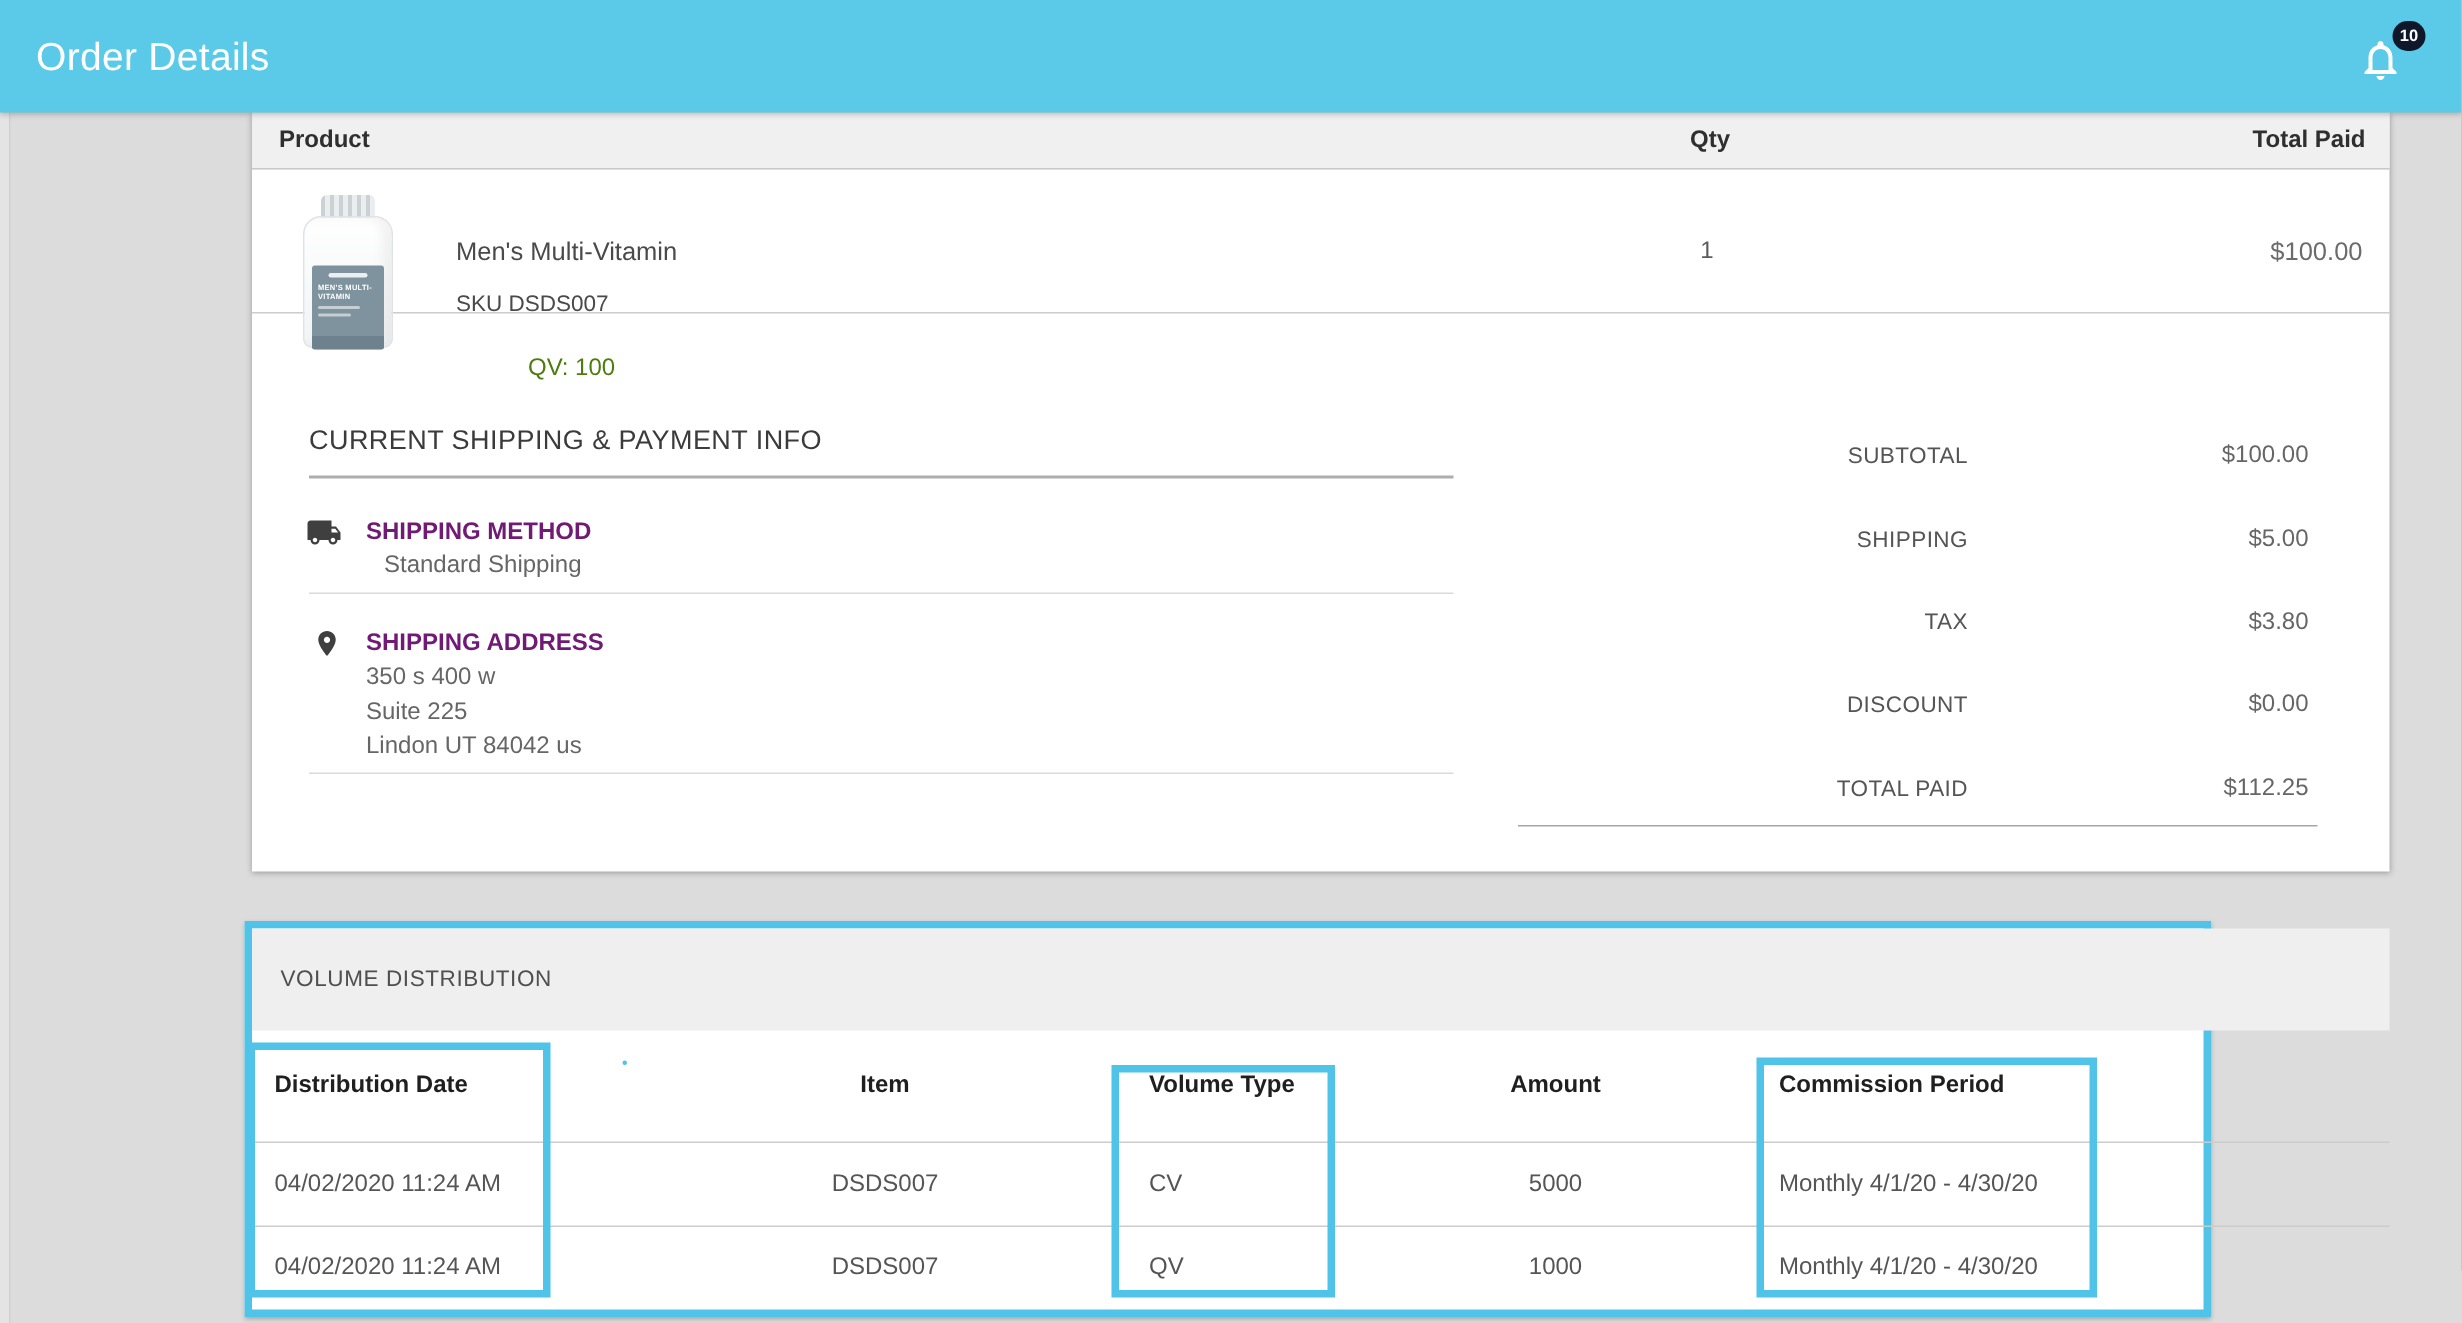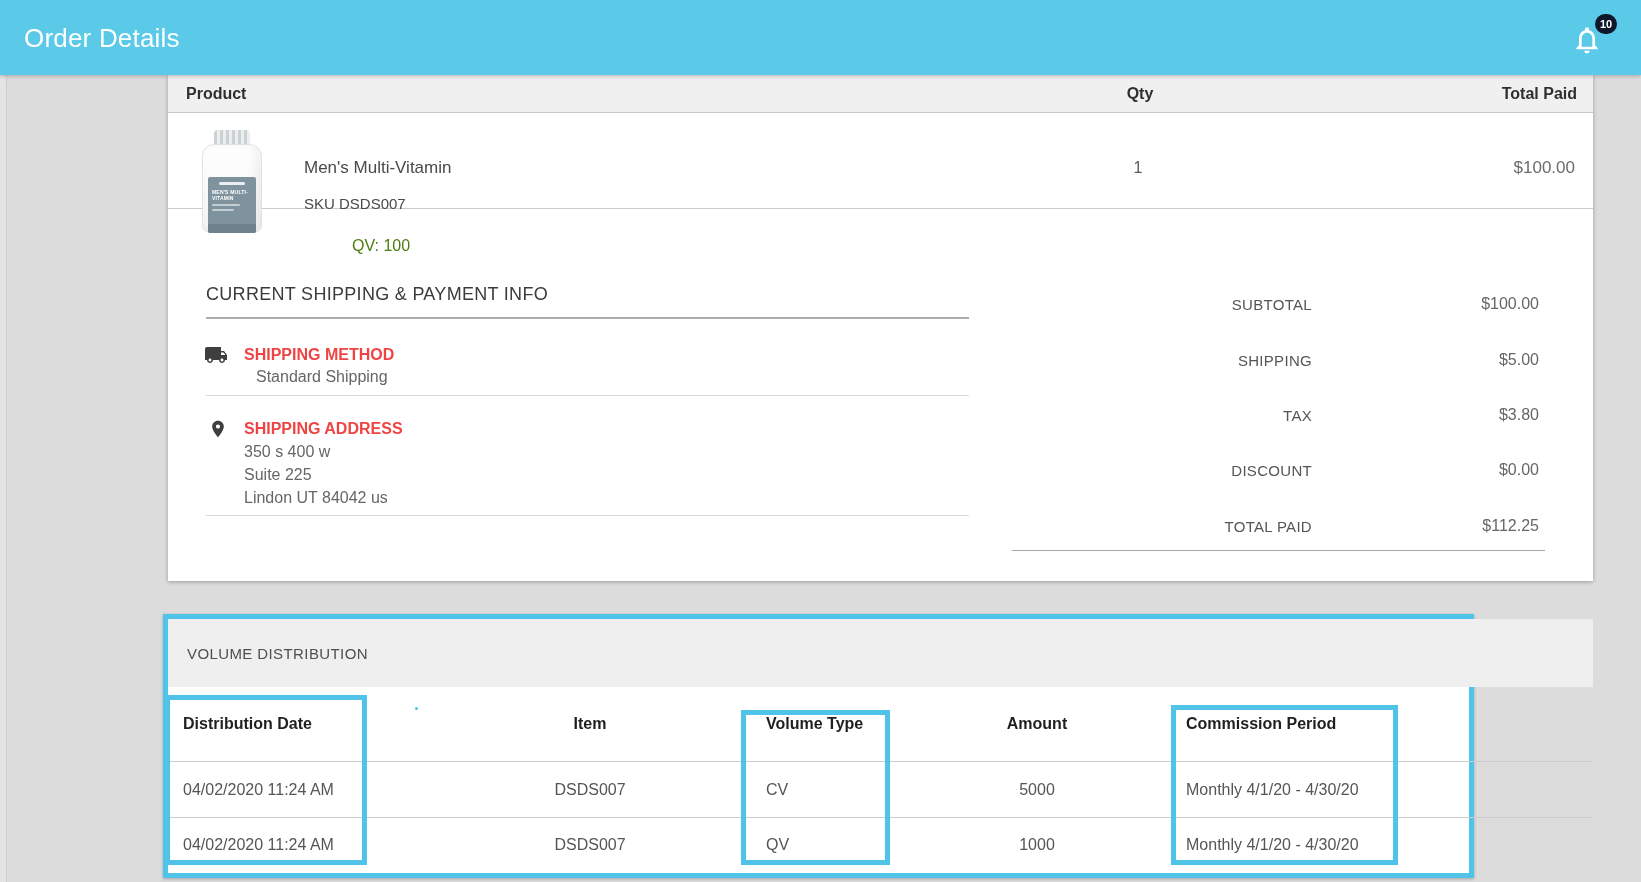--- a/index.html
+++ b/index.html
@@ -67,21 +67,21 @@
   .prod-name{position:absolute;left:136px;top:55px;transform:translateY(-50%);font-size:17px;color:#4a4a4a;}
   .prod-sku{position:absolute;left:136px;top:90px;transform:translateY(-50%);font-size:15px;color:#4a4a4a;}
   .prod-qv{position:absolute;left:136px;top:133px;transform:translateY(-50%);font-size:16px;color:#4d7c0f;margin-left:48px;}
   .prod-qty{position:absolute;left:970px;top:55px;transform:translate(-50%,-50%);font-size:16px;color:#5c5c5c;}
   .prod-price{position:absolute;right:18px;top:55px;transform:translateY(-50%);font-size:17px;color:#6b6b6b;}
   
   .ship-heading{position:absolute;left:38px;top:219px;transform:translateY(-50%);font-size:18px;color:#3b3b3b;letter-spacing:.3px;}
   .heading-rule{position:absolute;left:38px;top:242px;width:763px;height:2px;background:#adadad;}
   .icon-truck{position:absolute;left:36px;top:268px;width:24px;height:24px;fill:#3f3f3f;}
   .icon-pin{position:absolute;left:40px;top:342px;width:20px;height:24px;fill:#3f3f3f;}
-  .ship-label{position:absolute;left:76px;font-size:16px;font-weight:600;color:#ef4444;transform:translateY(-50%);}
+  .ship-label{position:absolute;left:76px;font-size:16px;font-weight:600;color:#701a75;transform:translateY(-50%);}
   .ship-value{position:absolute;left:76px;font-size:16px;color:#666;transform:translateY(-50%);}
   .thin-rule{position:absolute;left:38px;width:763px;height:1px;background:#dadada;}
   
   .sum-row{position:absolute;left:0;width:100%;height:0;}
   .sum-label{position:absolute;right:281px;top:0;transform:translateY(-50%);font-size:15px;color:#555;letter-spacing:.3px;}
   .sum-value{position:absolute;right:54px;top:0;transform:translateY(-50%);font-size:16px;color:#666;}
   .sum-rule{position:absolute;right:48px;top:475px;width:533px;height:1px;background:#a6a6a6;}
   
   .vol-card{
     position:absolute;left:163px;top:614px;width:1311px;height:264px;

